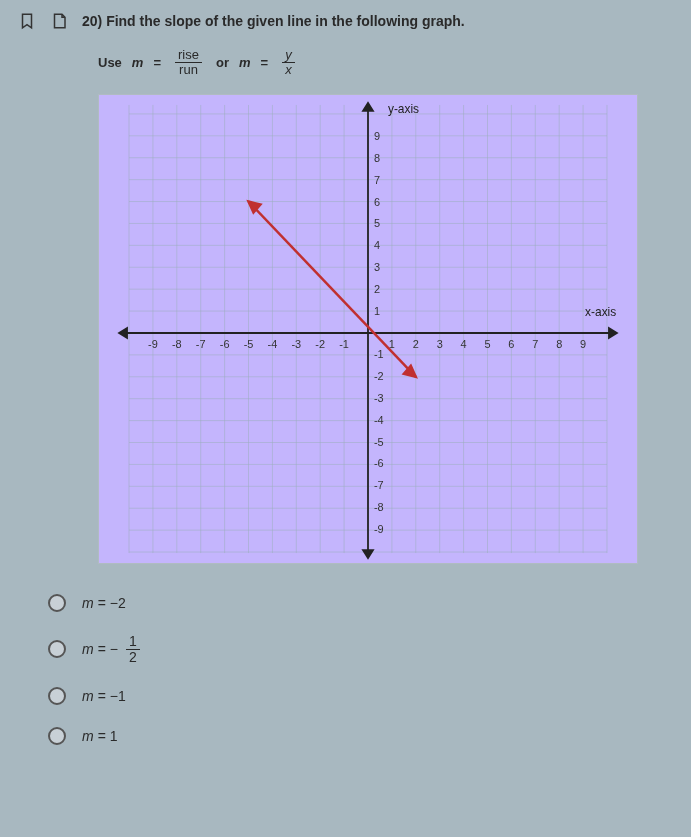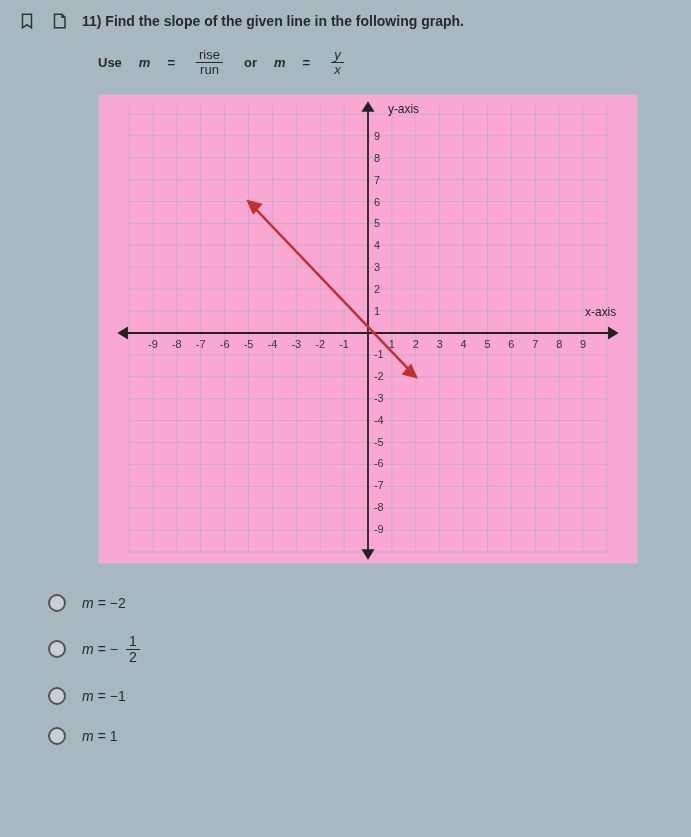--- a/index.html
+++ b/index.html
@@ -18,39 +18,39 @@
       gap: 14px;
       margin-bottom: 18px;
     }
     .icon { width: 18px; height: 18px; display: inline-block; }
     .question-title { font-weight: bold; font-size: 14px; }
     .instruction {
       margin-left: 80px;
       margin-bottom: 16px;
       display: flex;
       align-items: center;
-      gap: 17px;
+      gap: 10px;
       font-weight: bold;
       font-size: 13px;
     }
     .frac {
       display: inline-flex;
       flex-direction: column;
       align-items: center;
       font-weight: normal;
       line-height: 1.1;
       vertical-align: middle;
       margin: 0 4px;
     }
     .frac .num { border-bottom: 1.5px solid #2a2a2a; padding: 0 3px; }
     .frac .den { padding: 0 3px; }
     .italic { font-style: italic; }
     .graph-area {
       margin-left: 80px;
-      background: #f9a8d4;
+      background: #c4b5fd;
       width: 540px;
       height: 470px;
       position: relative;
       border: 1px solid #b0bbc2;
     }
     .options {
       margin-top: 30px;
       margin-left: 30px;
       display: flex;
       flex-direction: column;
@@ -80,21 +80,21 @@
         <path d="M6 3h12v18l-6-4-6 4z"></path>
       </svg>
   </span>
   <span class="icon">
     <svg viewBox="0 0 24 24" fill="none" stroke="#333" stroke-width="2">
         <path d="M6 3h10l4 4v14H6z"></path>
         <path d="M16 3v4h4"></path>
       </svg>
   </span>
   <span class="question-title">
-    <span>11)</span>
+    <span>20)</span>
     <span>Find the slope of the given line in the following graph.</span>
   </span>
 </div>
 
 <div class="instruction">
   <span>Use</span>
   <span class="italic">m</span>
   <span>=</span>
   <span class="frac">
     <span class="num">rise</span>

